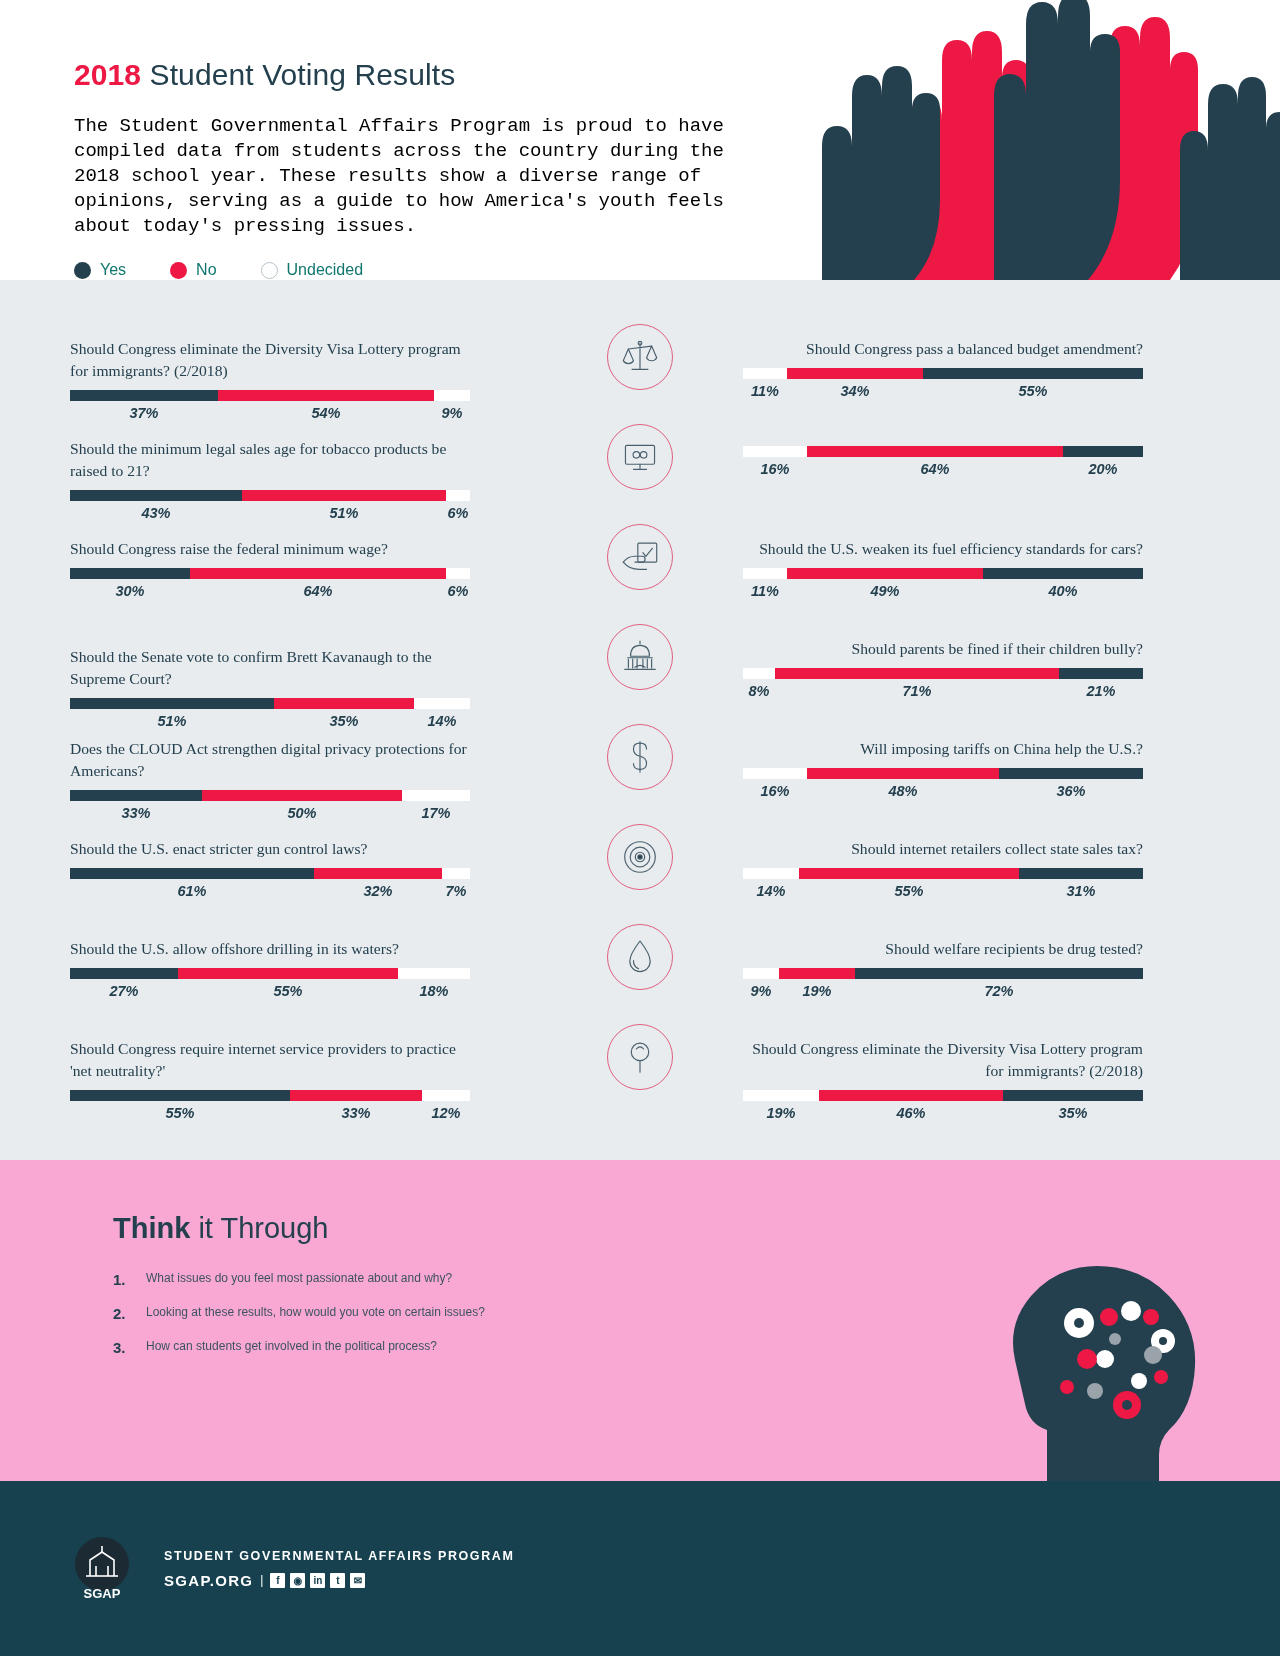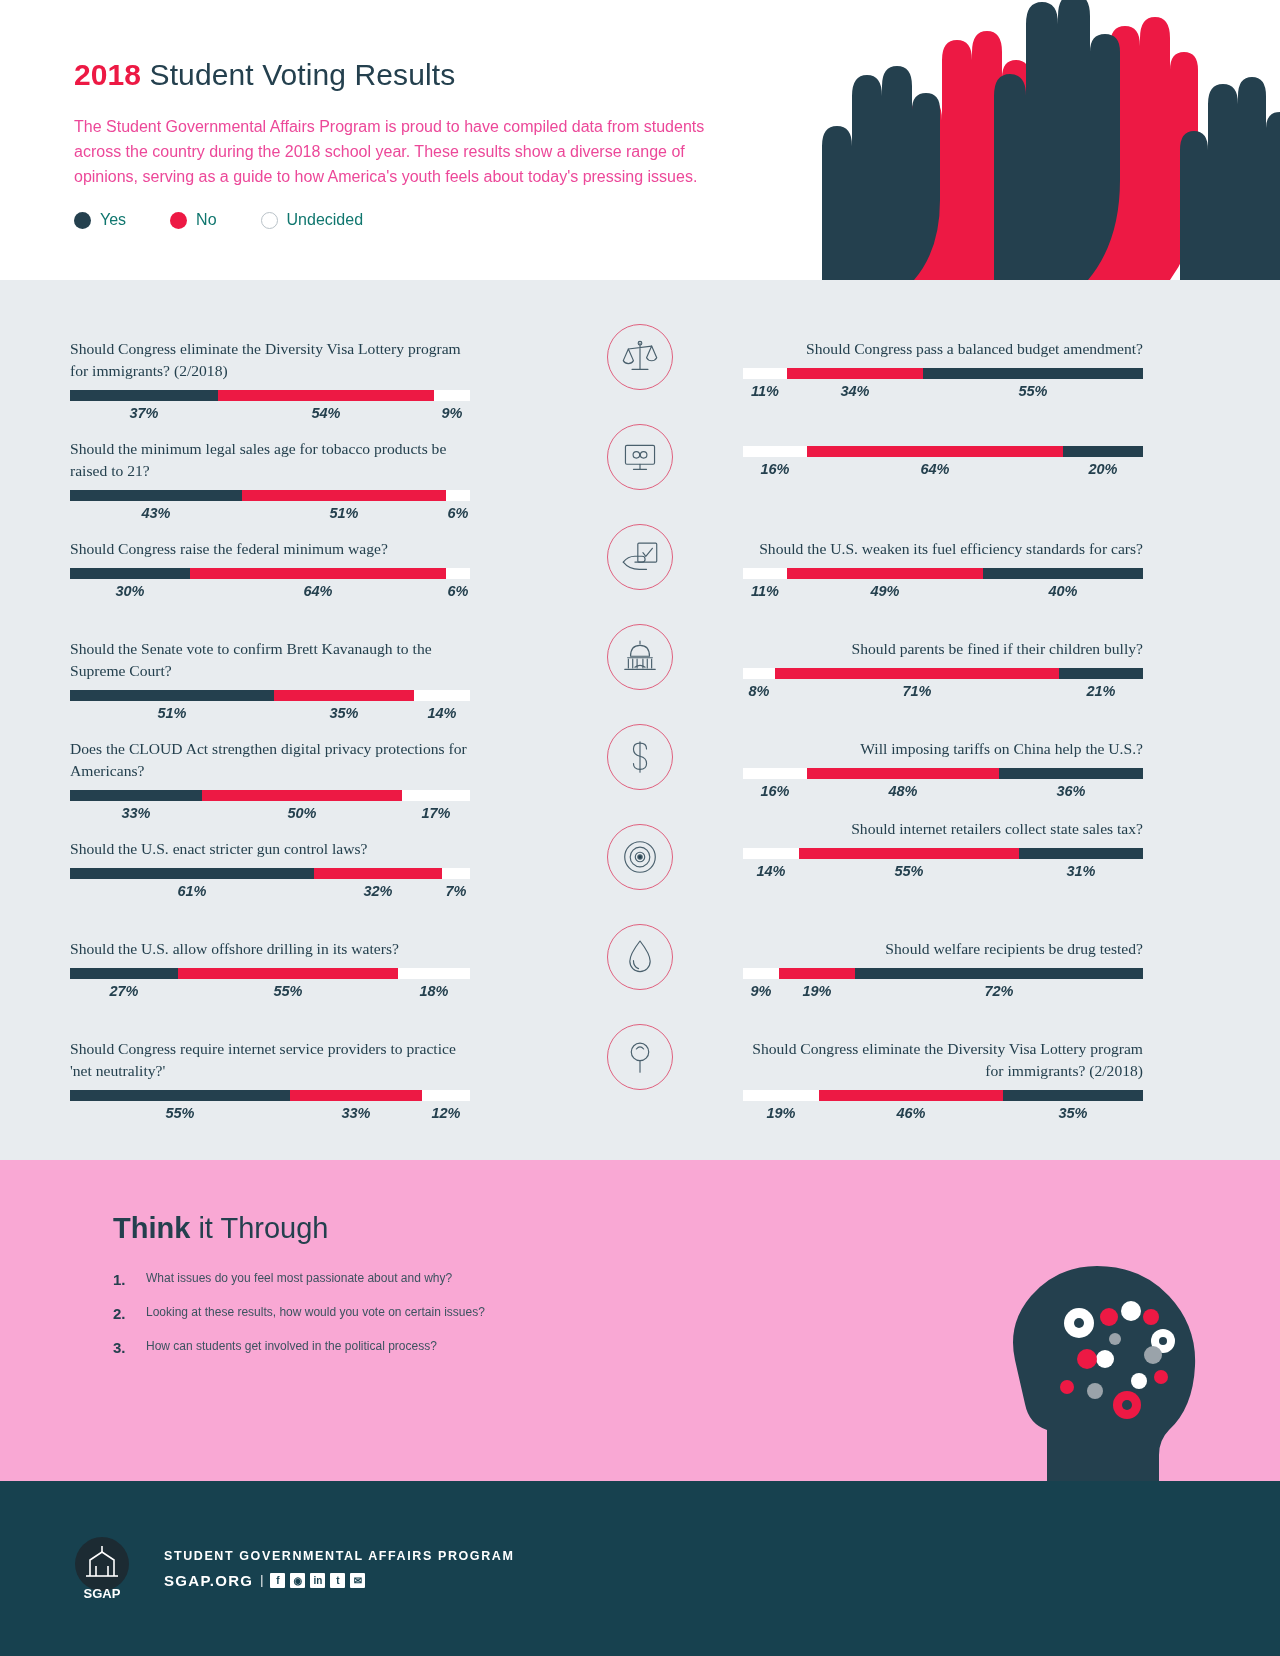--- a/index.html
+++ b/index.html
@@ -13,22 +13,22 @@
   .page { position: relative; width: 1280px; height: 1656px; }
 
   
   .header { position: relative; height: 280px; background: #ffffff; overflow: hidden; }
   .hands { position: absolute; right: 0; top: 0; width: 500px; height: 280px; }
   .header-inner { position: relative; padding: 58px 0 0 74px; width: 700px; z-index: 3; }
   h1.title { font-size: 30px; font-weight: 400; color: #24404e; letter-spacing: .1px; }
   h1.title .year { color: #ed1944; font-weight: 700; }
   p.intro {
     margin-top: 22px; width: 655px;
-    font-family: Liberation Sans, sans-serif;
-    font-size: 16px; line-height: 25px; color: #ec4899;
+    font-family: Liberation Mono, monospace;
+    font-size: 19px; line-height: 25px; color: #000000;
   }
   .legend { margin-top: 22px; display: flex; align-items: center; gap: 0; }
   .legend-item { display: flex; align-items: center; margin-right: 44px; }
   .legend-item .dot { width: 17px; height: 17px; border-radius: 50%; margin-right: 9px; }
   .dot.yes { background: #24404e; }
   .dot.no { background: #ed1944; }
   .dot.und { background: #ffffff; border: 1.3px solid #b9c2c8; }
   .legend-item .lbl { font-size: 16px; color: #0f766e; }
 
   
@@ -176,21 +176,21 @@
               <div class="seg-no" style="flex: 0 0 64%;"></div>
               <div class="seg-und" style="flex: 0 0 6%;"></div>
             </div>
             <div class="pcts">
               <div class="pct" style="flex: 0 0 30%;">30%</div>
               <div class="pct" style="flex: 0 0 64%;">64%</div>
               <div class="pct" style="flex: 0 0 6%;">6%</div>
             </div>
           </div>
         </div>
-        <div class="block" style="position: absolute; top: 358px; width: 400px;">
+        <div class="block" style="position: absolute; top: 366px; width: 400px;">
           <div class="q">Should the Senate vote to confirm Brett Kavanaugh to the Supreme Court?</div>
           <div class="barwrap">
             <div class="bar">
               <div class="seg-yes" style="flex: 0 0 51%;"></div>
               <div class="seg-no" style="flex: 0 0 35%;"></div>
               <div class="seg-und" style="flex: 0 0 14%;"></div>
             </div>
             <div class="pcts">
               <div class="pct" style="flex: 0 0 51%;">51%</div>
               <div class="pct" style="flex: 0 0 35%;">35%</div>
@@ -406,21 +406,21 @@
               <div class="seg-no" style="flex: 0 0 48%;"></div>
               <div class="seg-yes" style="flex: 0 0 36%;"></div>
             </div>
             <div class="pcts">
               <div class="pct" style="flex: 0 0 16%;">16%</div>
               <div class="pct" style="flex: 0 0 48%;">48%</div>
               <div class="pct" style="flex: 0 0 36%;">36%</div>
             </div>
           </div>
         </div>
-        <div class="block" style="position: absolute; top: 538px; width: 400px;">
+        <div class="block" style="position: absolute; top: 558px; width: 400px;">
           <div class="q">Should internet retailers collect state sales tax?</div>
           <div class="barwrap">
             <div class="bar">
               <div class="seg-und" style="flex: 0 0 14%;"></div>
               <div class="seg-no" style="flex: 0 0 55%;"></div>
               <div class="seg-yes" style="flex: 0 0 31%;"></div>
             </div>
             <div class="pcts">
               <div class="pct" style="flex: 0 0 14%;">14%</div>
               <div class="pct" style="flex: 0 0 55%;">55%</div>

